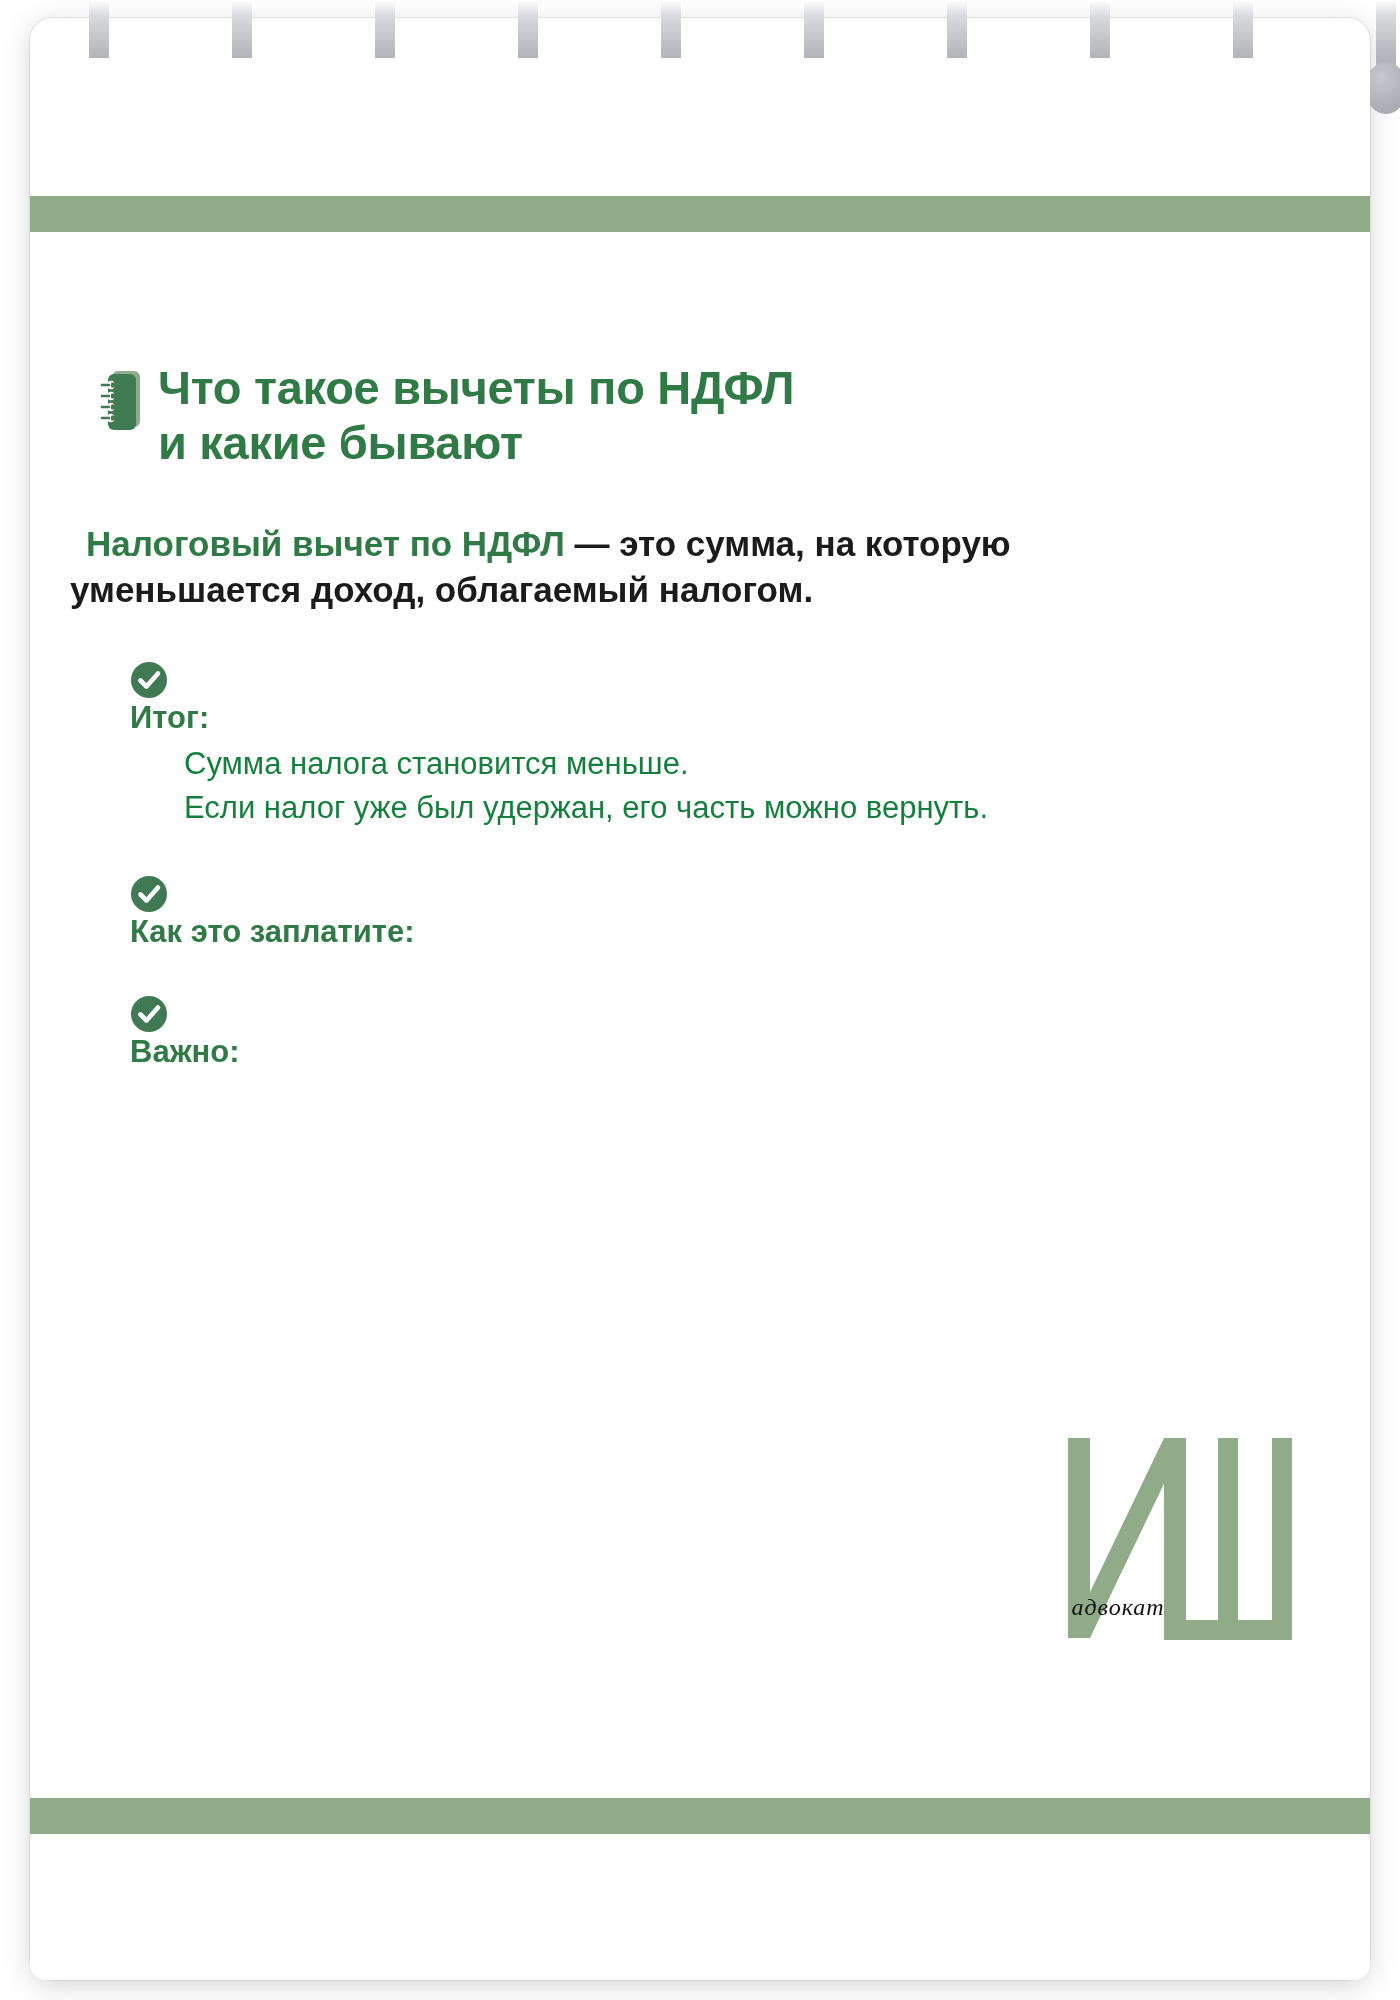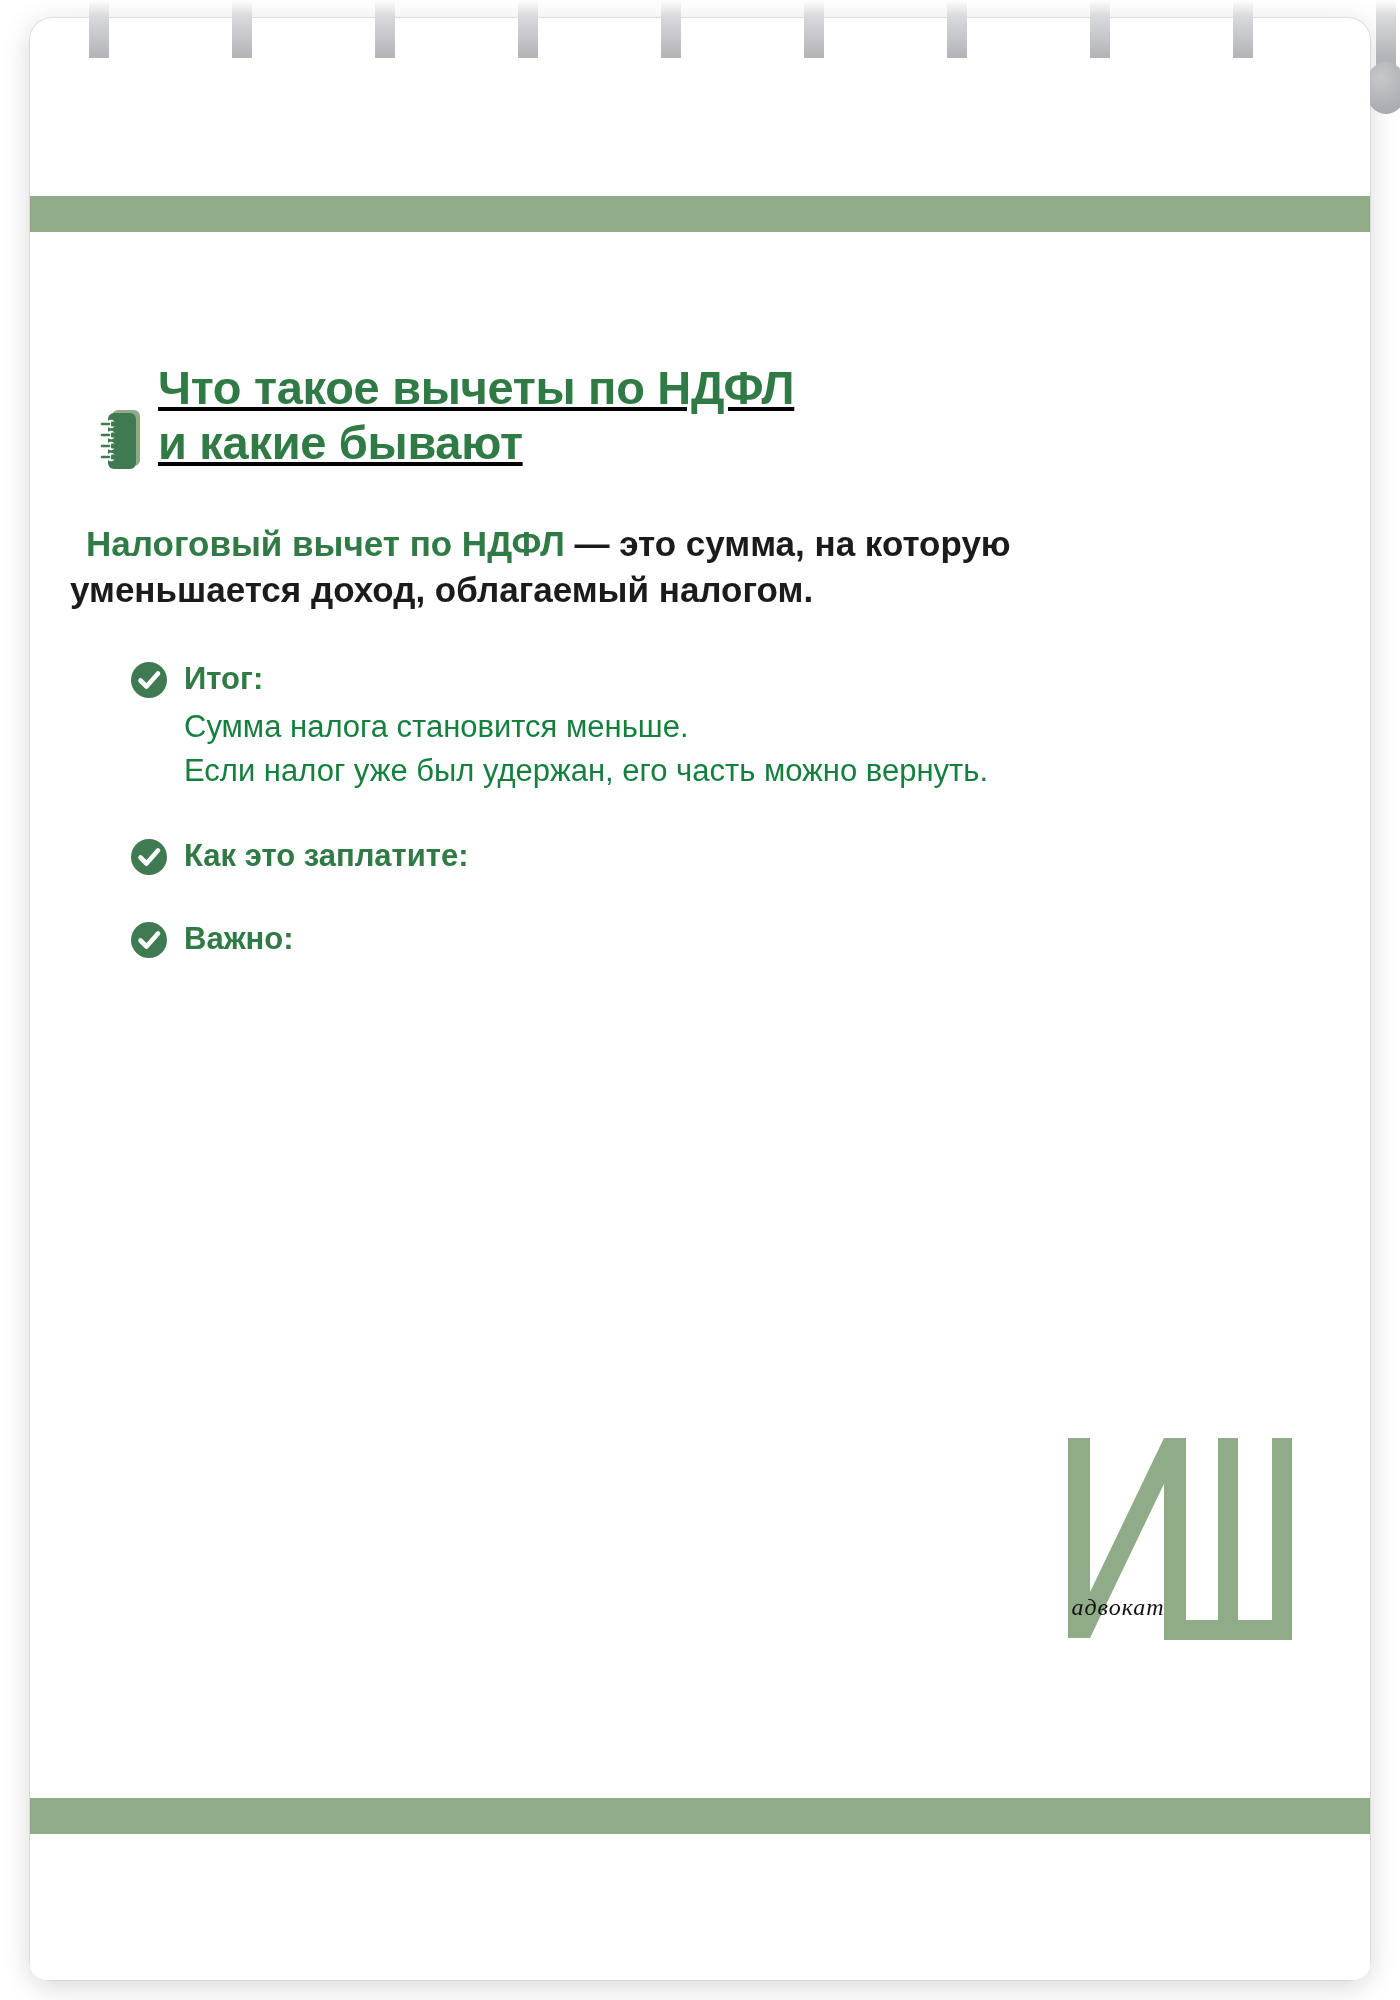--- a/index.html
+++ b/index.html
@@ -96,23 +96,22 @@
   .content {
     position: absolute;
     left: 0;
     top: 174px;
     width: 1340px;
     padding: 0 0 0 0;
   }
 
   .title-row {
     display: flex;
-    align-items: flex-end;
+    align-items: flex-start;
     margin: 128px 0 0 68px;
-    text-decoration: underline;
   }
   .notebook-icon {
     width: 46px;
     height: 62px;
     flex: 0 0 auto;
     margin: 10px 14px 0 0;
   }
   .title {
     font-size: 47px;
     line-height: 1.18;
@@ -136,20 +135,21 @@
   .blocks {
     margin: 46px 0 0 100px;
     width: 1120px;
   }
   .block { margin-bottom: 44px; }
   .block:last-child { margin-bottom: 8px; }
 
   .block-head {
     display: flex;
     align-items: flex-start;
+    flex-direction: column;
   }
   .check {
     width: 38px;
     height: 38px;
     flex: 0 0 auto;
     margin: 1px 16px 0 0;
   }
   .block-title {
     font-size: 31px;
     line-height: 1.2;

